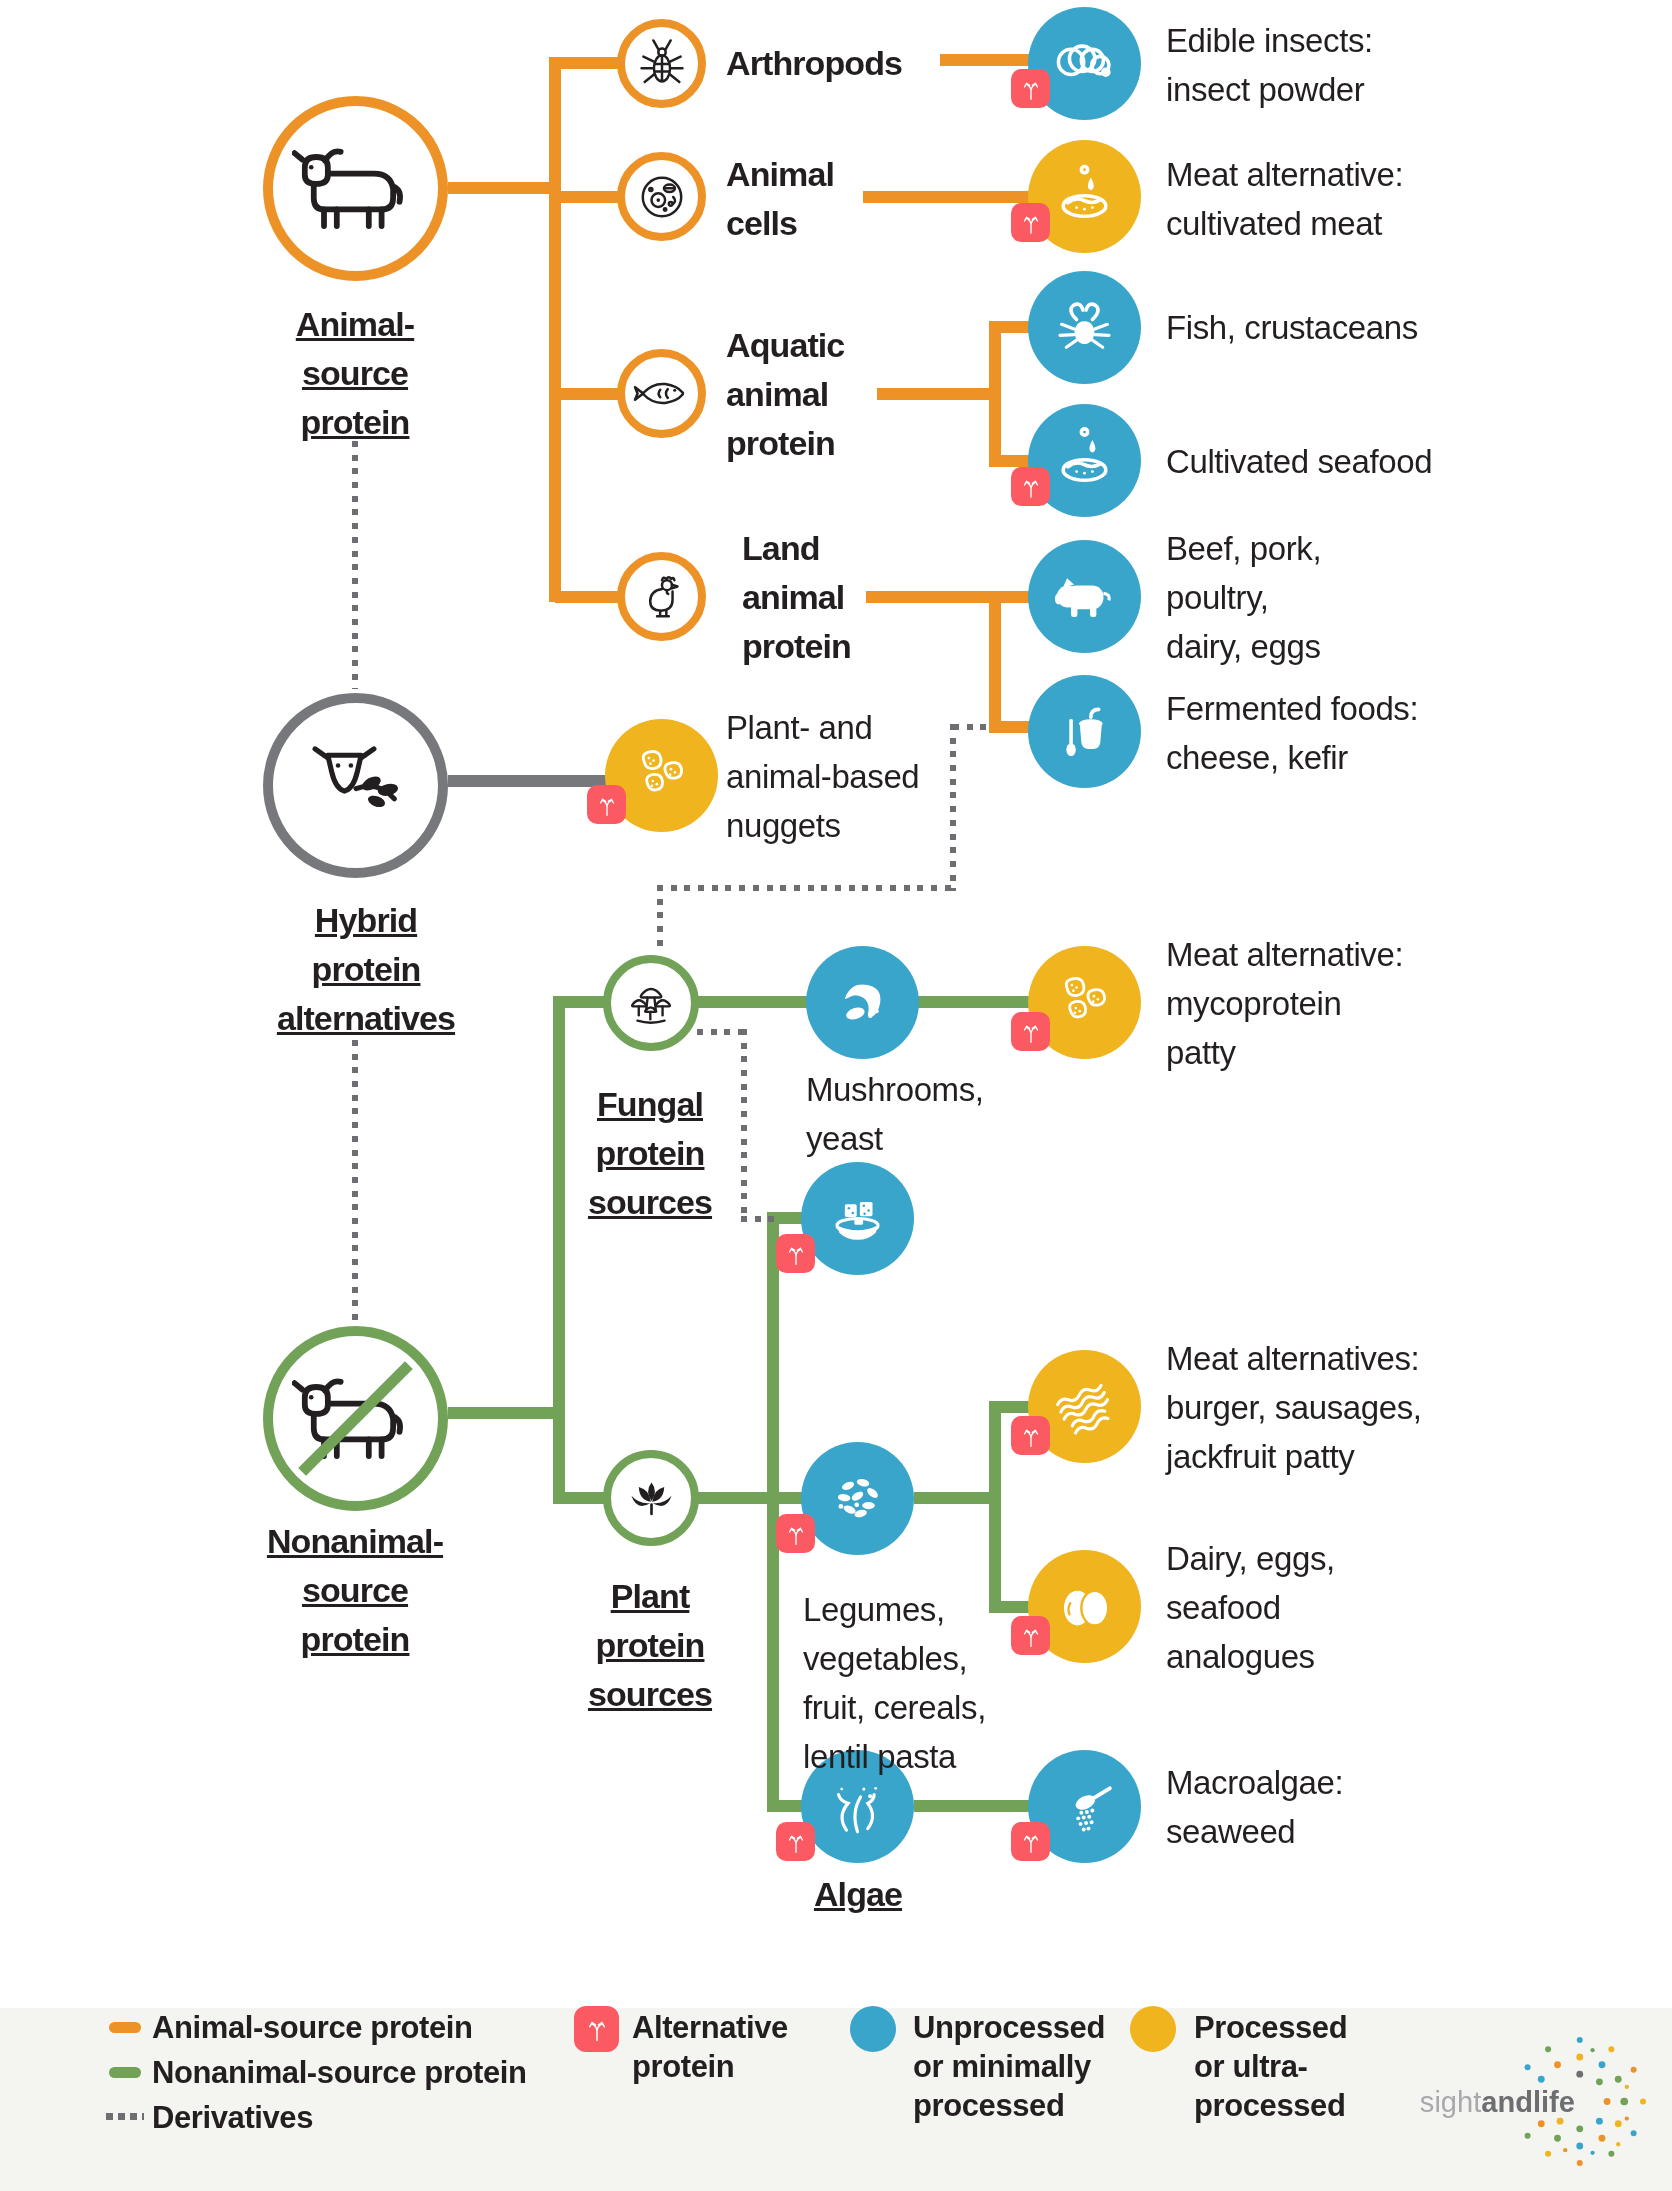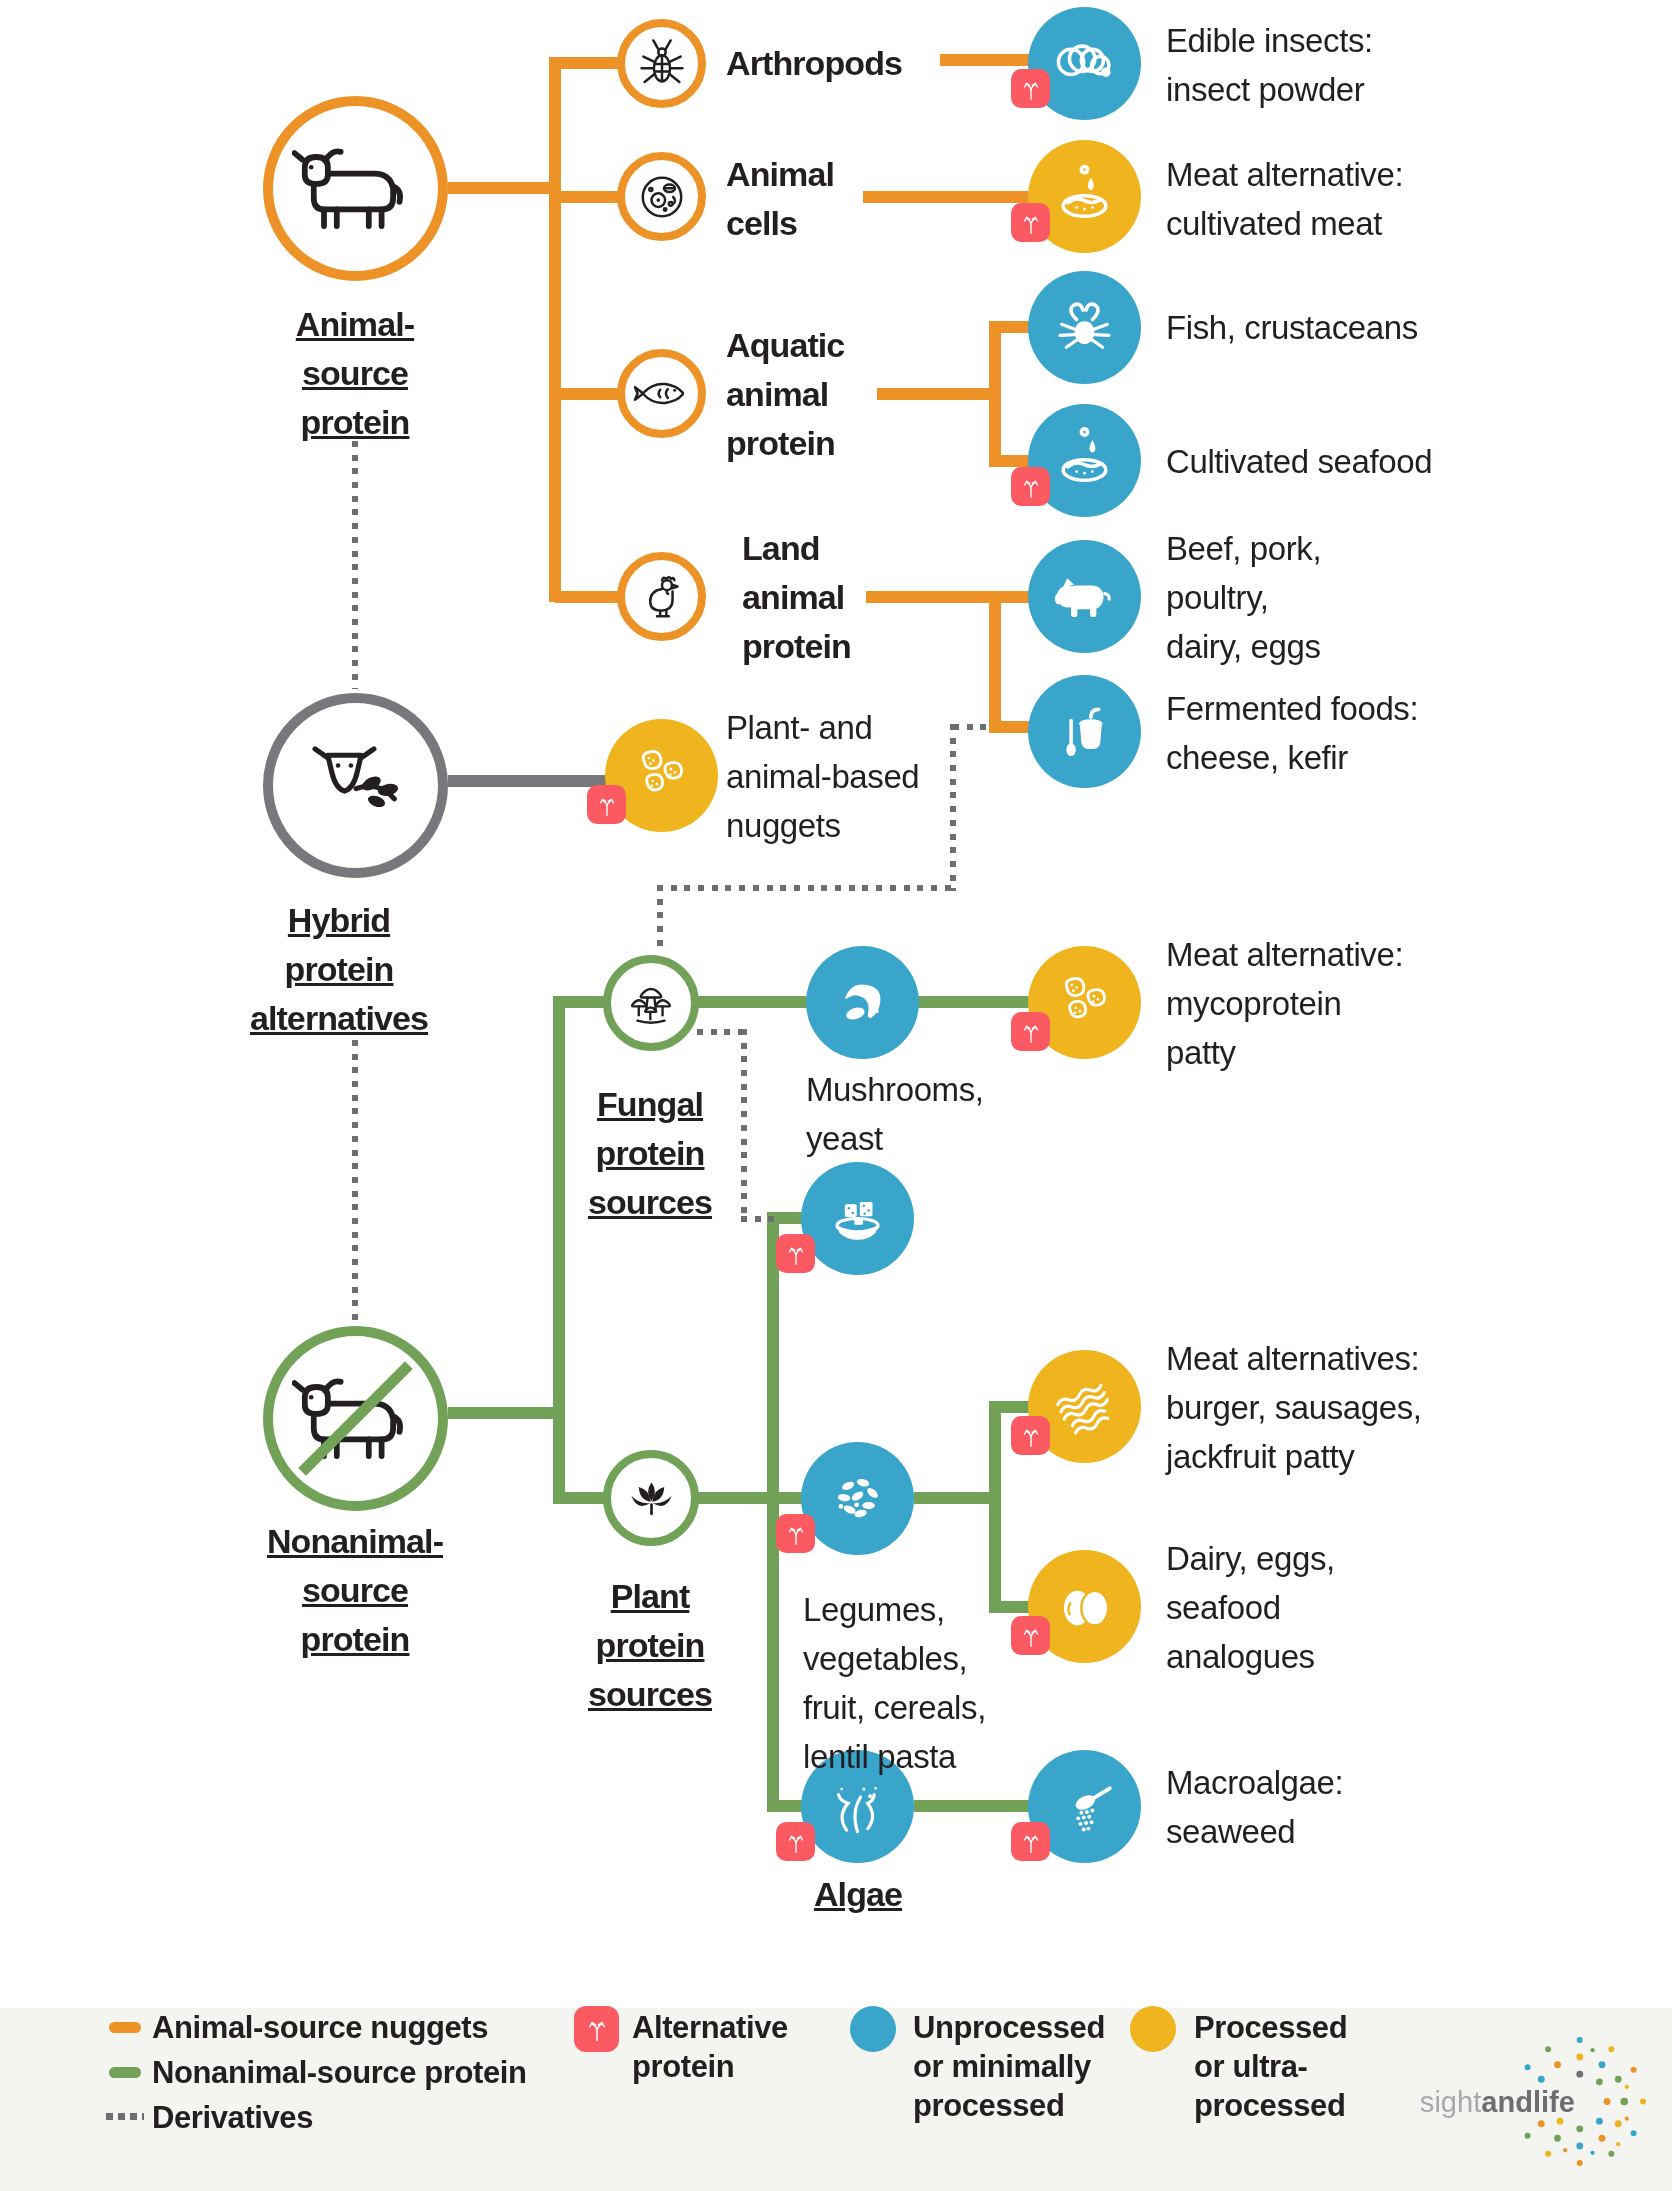--- a/index.html
+++ b/index.html
@@ -451,21 +451,21 @@
       <svg viewBox="0 0 100 100" fill="none" stroke="#fff" stroke-width="4" stroke-linecap="round" stroke-linejoin="round">
         <path d="M50 80 V56 M50 56 Q50 43 38 37 M50 56 Q50 43 62 37 M31 44 L37 33 L46 39 M69 44 L63 33 L54 39"></path>
       </svg>
     </div>
 
   <div class="tb b40 ctr" style="left:184px;top:300px;">
     <div>Animal-</div>
     <div>source</div>
     <div>protein</div>
   </div>
-  <div class="tb b40 ctr" style="left:168px;top:896px;text-align:center;">
+  <div class="tb b40 ctr" style="left:195px;top:896px;text-align:center;">
     <div>Hybrid</div>
     <div>protein</div>
     <div>alternatives</div>
   </div>
   <div class="tb b40 ctr" style="left:184px;top:1517px;">
     <div>Nonanimal-</div>
     <div>source</div>
     <div>protein</div>
   </div>
 
@@ -558,21 +558,21 @@
     <div>Macroalgae:</div>
     <div>seaweed</div>
   </div>
 
   <div id="legend-band"></div>
 
   <div class="chip" style="left:109px;top:2022px;background:#ED9227;"></div>
   <div class="chip" style="left:109px;top:2067px;background:#71A257;"></div>
   <div class="chip-dot" style="left:106px;top:2113px;"></div>
   <div class="tb leg1" style="left:152px;top:2005px;">
-    <div>Animal-source nuggets</div>
+    <div>Animal-source protein</div>
     <div>Nonanimal-source protein</div>
     <div>Derivatives</div>
   </div>
 
   <div class="badge" style="left:574px;top:2006px;width:45px;height:46px;border-radius:12px;">
     <svg viewBox="0 0 100 100" fill="none" stroke="#fff" stroke-width="4" stroke-linecap="round" stroke-linejoin="round" style="width:38px;height:38px;">
         <path d="M50 80 V56 M50 56 Q50 43 38 37 M50 56 Q50 43 62 37 M31 44 L37 33 L46 39 M69 44 L63 33 L54 39"></path>
       </svg>
   </div>
   <div class="tb leg" style="left:632px;top:2008px;">

